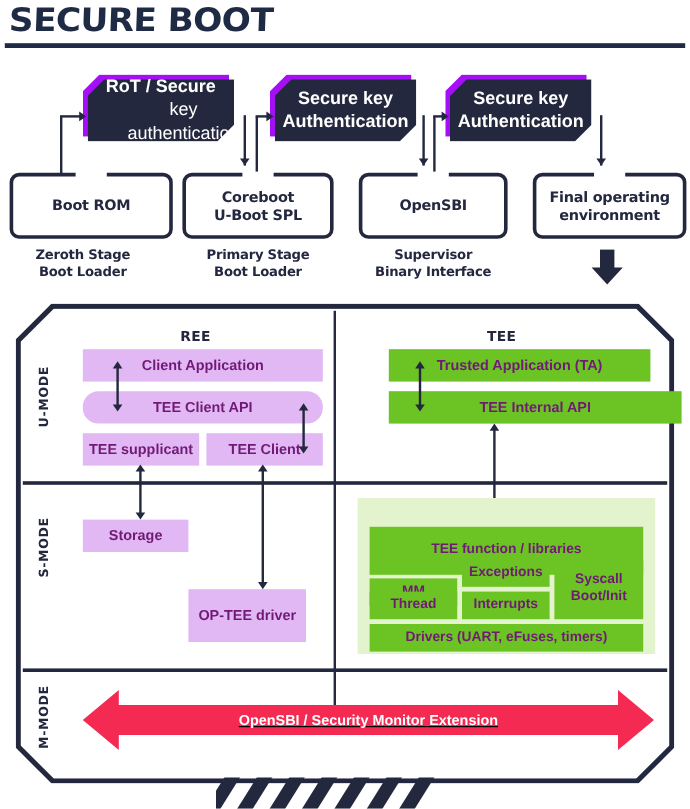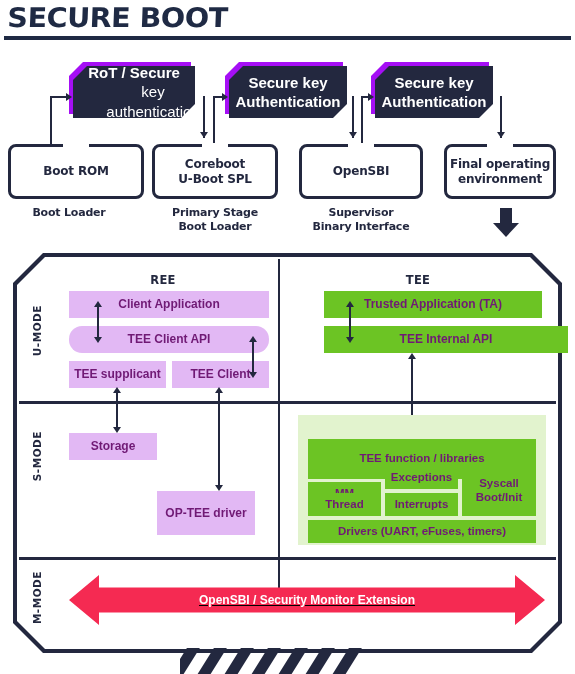--- a/index.html
+++ b/index.html
@@ -306,20 +306,21 @@
   <div class="arrowhead-right" style="left:368px; top:93px;"></div>
 
   <div class="vline" style="left:500px; top:96px; height:42px;"></div>
   <div class="arrowhead-down" style="left:497px; top:132px;"></div>
 
   <div class="stagebox" style="left:8px; top:144px; width:136px; height:55px;">
     <span class="notch"></span>
     <span>Boot ROM</span>
   </div>
   <div class="stage-caption" style="left:8px; top:206px; width:122px;">
+    <div>Zeroth Stage</div>
     <div>Boot Loader</div>
   </div>
 
   <div class="stagebox" style="left:152px; top:144px; width:126px; height:55px; flex-direction:column;">
     <span class="notch"></span>
     <span>Coreboot</span>
     <span>U-Boot SPL</span>
   </div>
   <div class="stage-caption" style="left:152px; top:206px; width:126px;">
     <div>Primary Stage</div>
@@ -328,21 +329,21 @@
 
   <div class="stagebox" style="left:299px; top:144px; width:124px; height:55px;">
     <span class="notch"></span>
     <span>OpenSBI</span>
   </div>
   <div class="stage-caption" style="left:299px; top:206px; width:124px;">
     <div>Supervisor</div>
     <div>Binary Interface</div>
   </div>
 
-  <div class="stagebox" style="left:444px; top:144px; width:112px; height:55px; flex-direction:column;">
+  <div class="stagebox" style="left:444px; top:144px; width:128px; height:55px; flex-direction:column;">
     <span class="notch"></span>
     <span>Final operating</span>
     <span>environment</span>
   </div>
 
   <div class="bigarrow" style="left:493px; top:208px; width:26px; height:30px;">
     <div class="shaft"></div>
     <div class="head"></div>
   </div>
 

